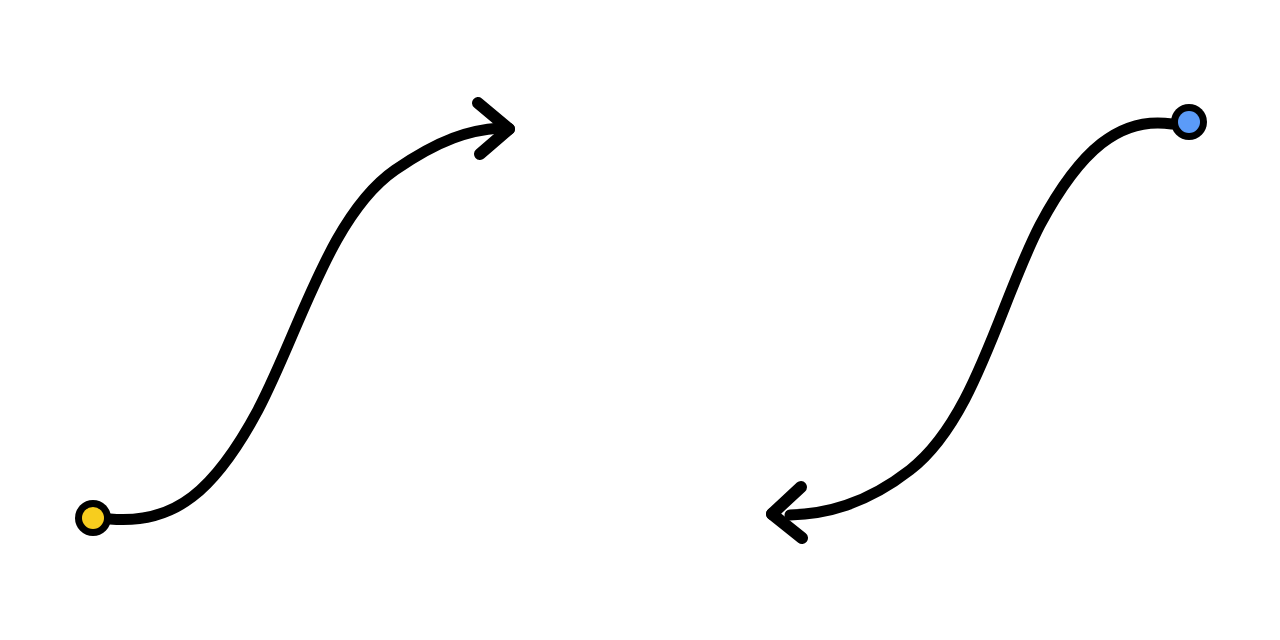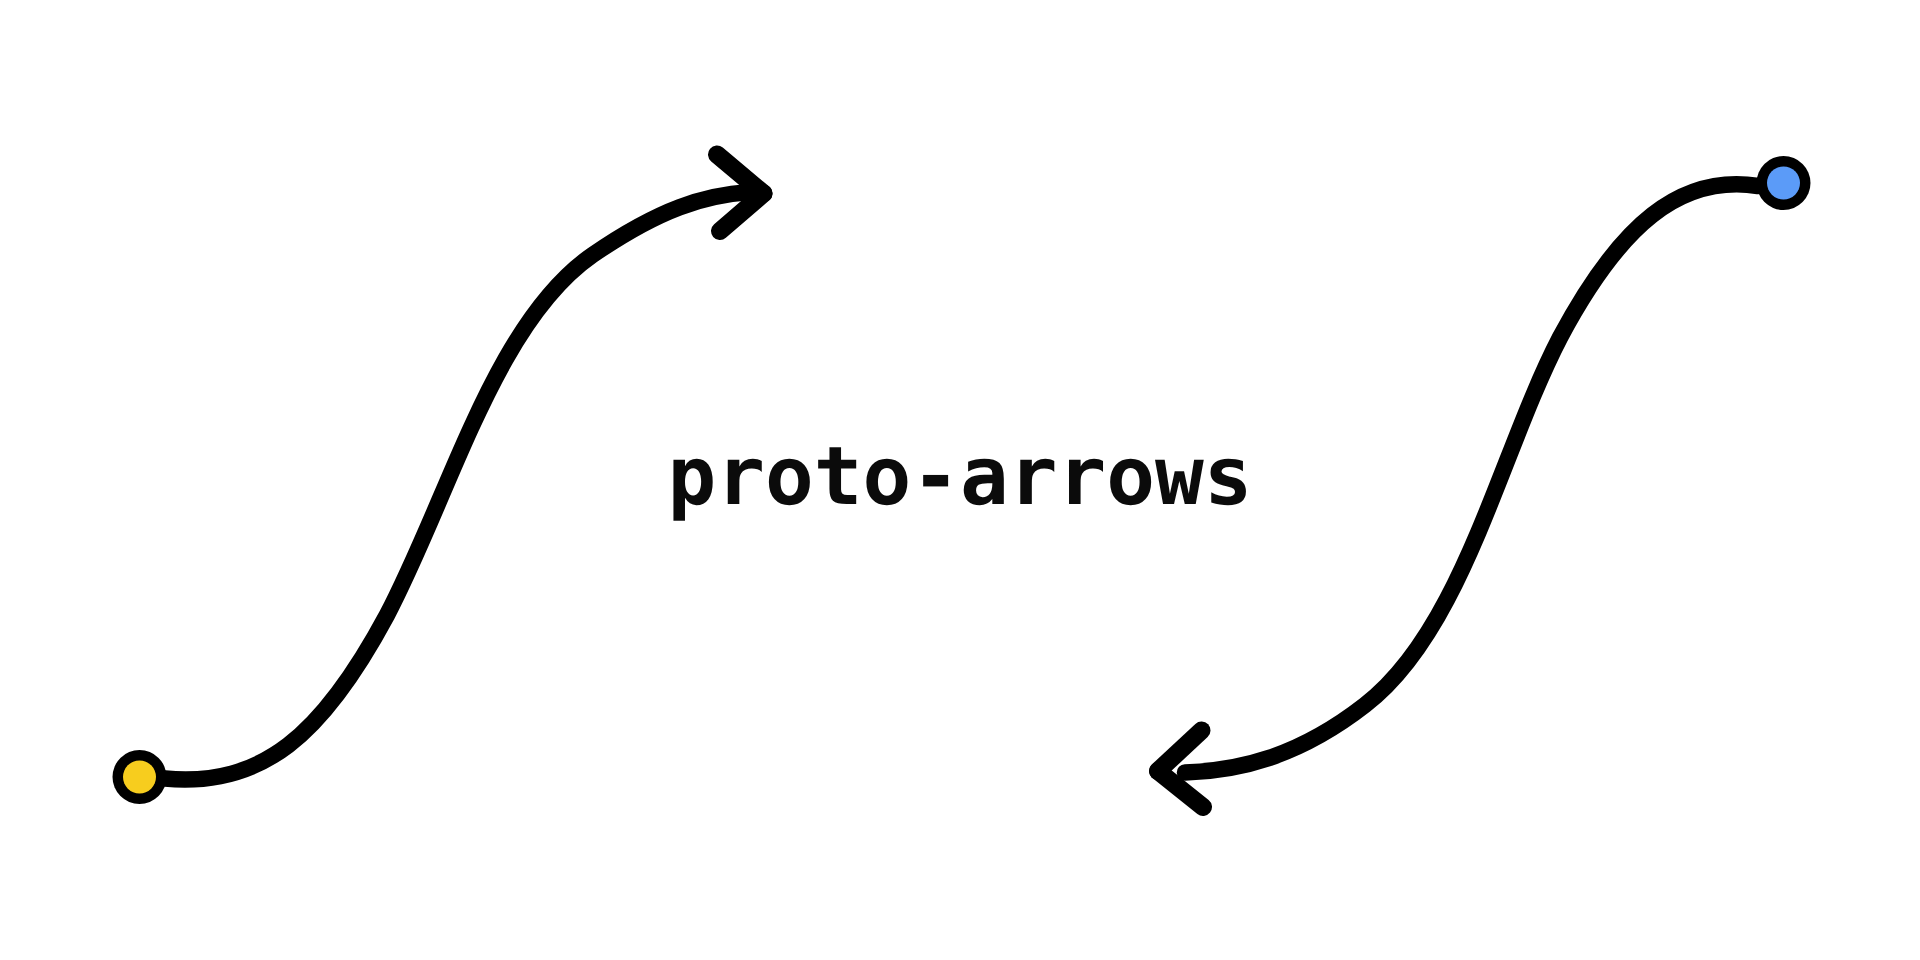--- a/index.html
+++ b/index.html
@@ -71,15 +71,14 @@
         <line id="right-head-upper" stroke="#000000" stroke-width="12" stroke-linecap="round" x1="772" y1="514" x2="801" y2="487"></line>
         <line id="right-head-lower" stroke="#000000" stroke-width="12" stroke-linecap="round" x1="772" y1="514" x2="802" y2="538"></line>
       </g>
       <g>
         <circle id="right-dot-ring" fill="#000000" cx="1189" cy="122" r="18"></circle>
         <circle id="right-dot-fill" cx="1189" cy="122" r="11" fill="#5B9BF8"></circle>
       </g>
     </g>
   </svg>
 
-  <div class="title-label" style="color: rgb(11, 11, 11); font-size: 54px;">proto-arrows</div>
 
 </div>
 
 </body></html>

